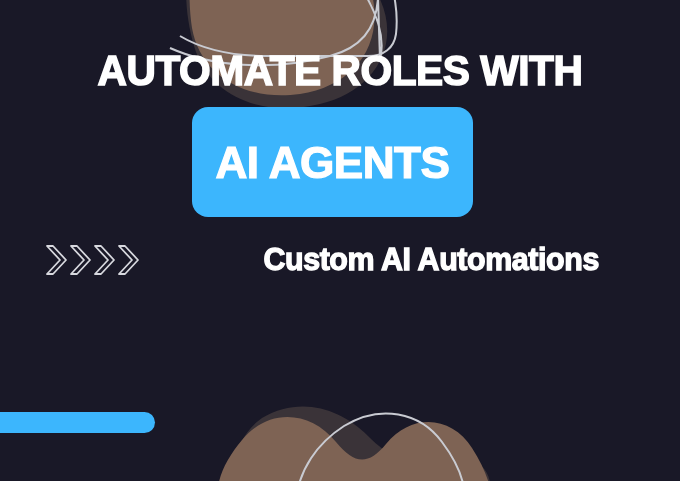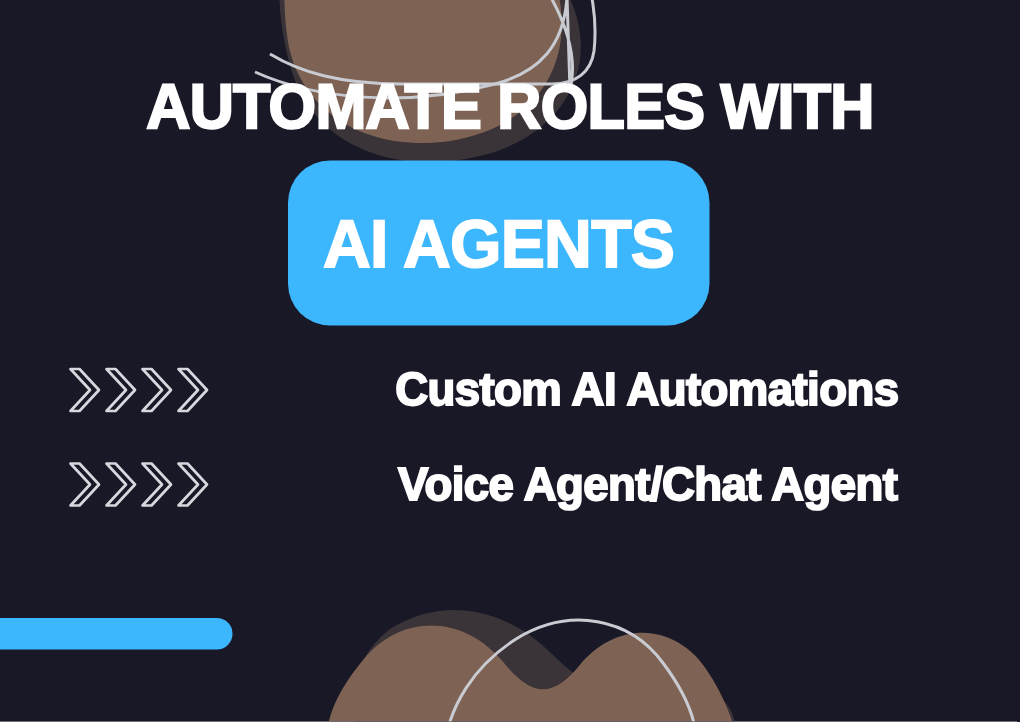--- a/index.html
+++ b/index.html
@@ -49,21 +49,21 @@
   }
 
   
   .badge {
     position: absolute;
     left: 192px;
     top: 107px;
     width: 281px;
     height: 110px;
     background: #3CB6FD;
-    border-radius: 28px;
+    border-radius: 16px;
     display: flex;
     align-items: center;
     justify-content: center;
   }
   .badge-label {
     color: #ffffff;
     font-size: 45px;
     font-weight: bold;
     letter-spacing: -0.5px;
     line-height: 1;
@@ -160,32 +160,19 @@
             <path d="M3,3 L16,17 L3,31 L9,31 L22,17 L9,3 Z"></path>
             <path d="M27,3 L40,17 L27,31 L33,31 L46,17 L33,3 Z"></path>
             <path d="M51,3 L64,17 L51,31 L57,31 L70,17 L57,3 Z"></path>
             <path d="M75,3 L88,17 L75,31 L81,31 L94,17 L81,3 Z"></path>
           </g>
         </svg>
       </span>
       <span class="service-label">Custom AI Automations</span>
     </div>
 
-    <div class="service-row">
-      <span class="chevrons">
-        <svg width="130" height="34" viewBox="0 0 130 34" xmlns="http://www.w3.org/2000/svg">
-          <g fill="none" stroke="#D7D8DE" stroke-width="1.8" stroke-linejoin="round">
-            <path d="M3,3 L16,17 L3,31 L9,31 L22,17 L9,3 Z"></path>
-            <path d="M27,3 L40,17 L27,31 L33,31 L46,17 L33,3 Z"></path>
-            <path d="M51,3 L64,17 L51,31 L57,31 L70,17 L57,3 Z"></path>
-            <path d="M75,3 L88,17 L75,31 L81,31 L94,17 L81,3 Z"></path>
-          </g>
-        </svg>
-      </span>
-      <span class="service-label">Voice Agent/Chat Agent</span>
-    </div>
 
 
   </div>
 
   <div class="accent-bar"></div>
 
 </div>
 
 </body></html>

